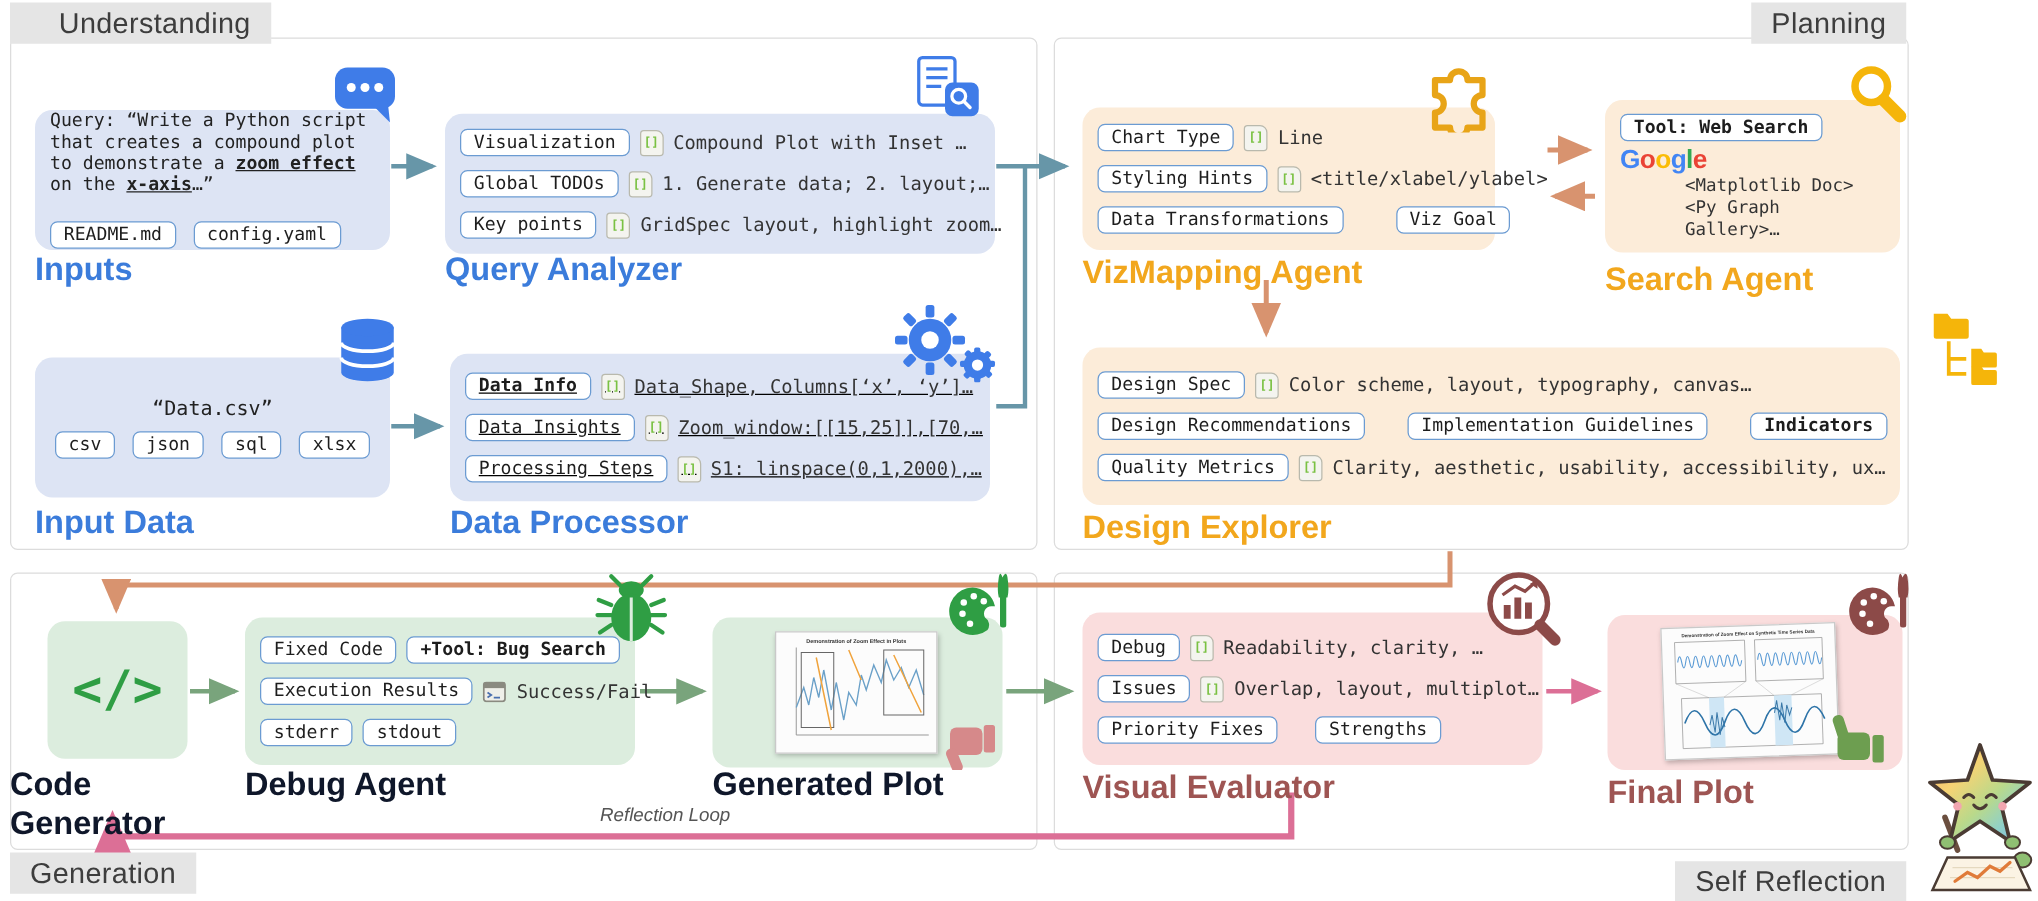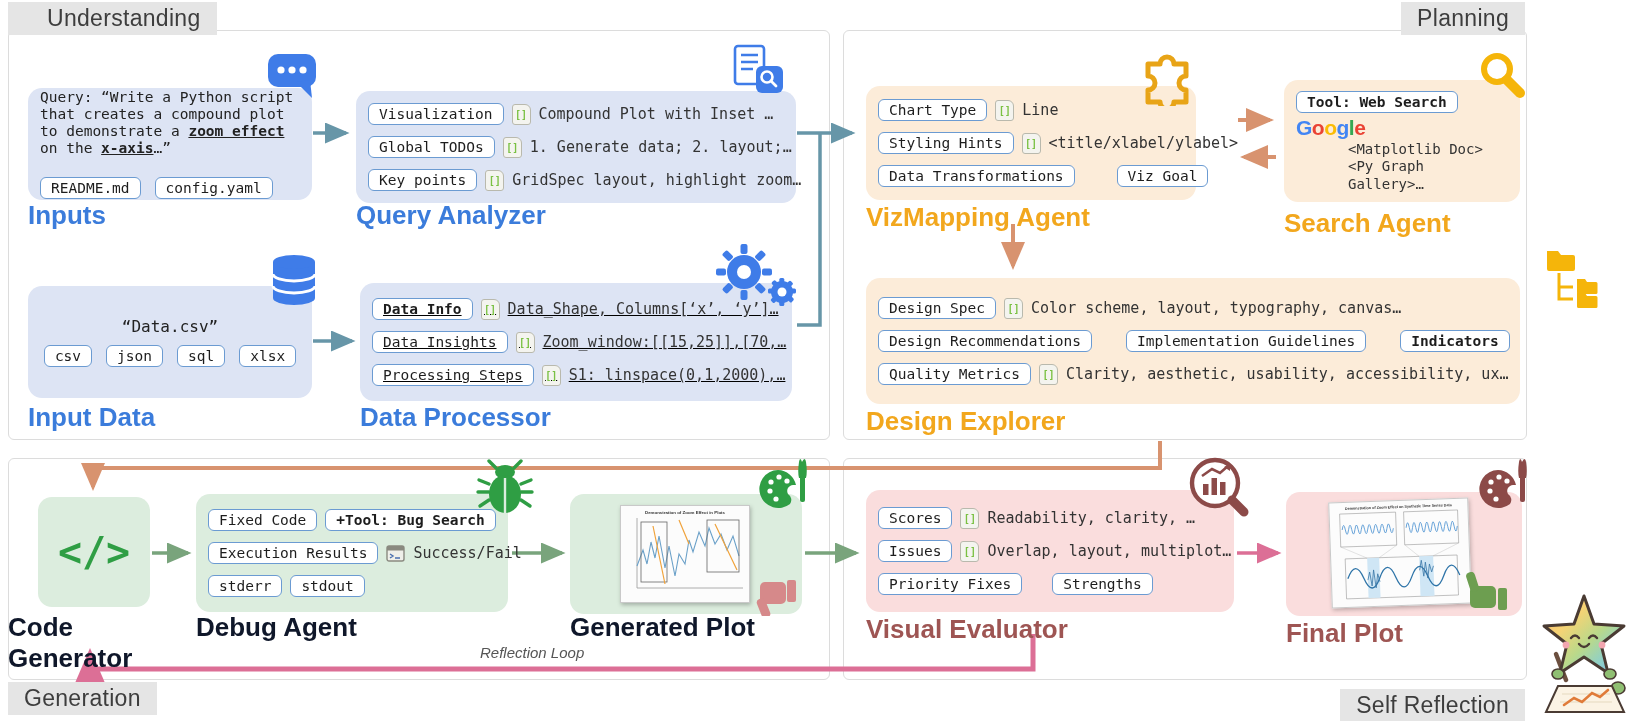--- a/index.html
+++ b/index.html
@@ -234,21 +234,21 @@
       <rect x="86" y="14" width="32" height="52" fill="none" stroke="#666" stroke-width="0.8"></rect>
       <path d="M32,20 L44,78 M58,14 L68,38 M94,18 L116,64" stroke="#f0a33c" stroke-width="1.2" fill="none"></path>
     </svg>
   </div>
   <div class="agent-label c-green" style="left:570px;top:612px;width:232px;">Generated Plot</div>
 
   <div class="reflection" style="left:480px;top:644px;">Reflection Loop</div>
 
   <div class="box bg-pink" style="left:866px;top:490px;width:368px;height:122px;">
     <div class="row">
-        <span class="pill">Scores</span>
+        <span class="pill">Debug</span>
         <span class="json-icon">[]</span>
         <span class="val">Readability, clarity, …</span>
       </div>
     <div class="row">
         <span class="pill">Issues</span>
         <span class="json-icon">[]</span>
         <span class="val">Overlap, layout, multiplot…</span>
       </div>
     <div class="row" style="gap:30px;">
         <span class="pill">Priority Fixes</span>

